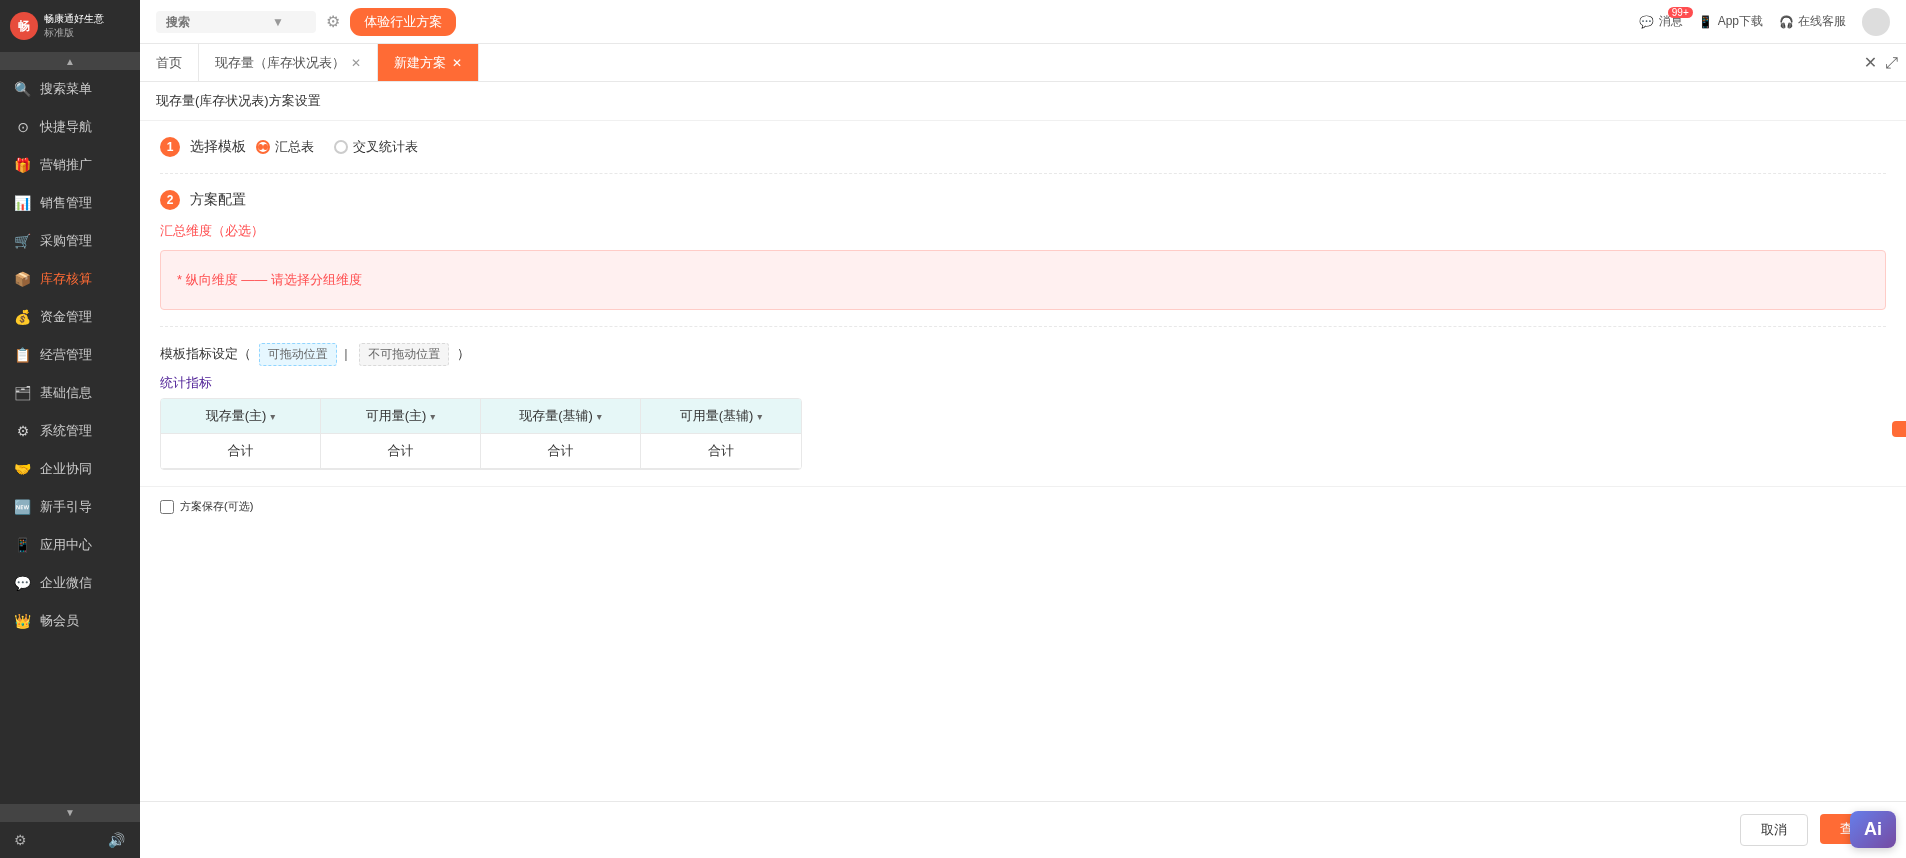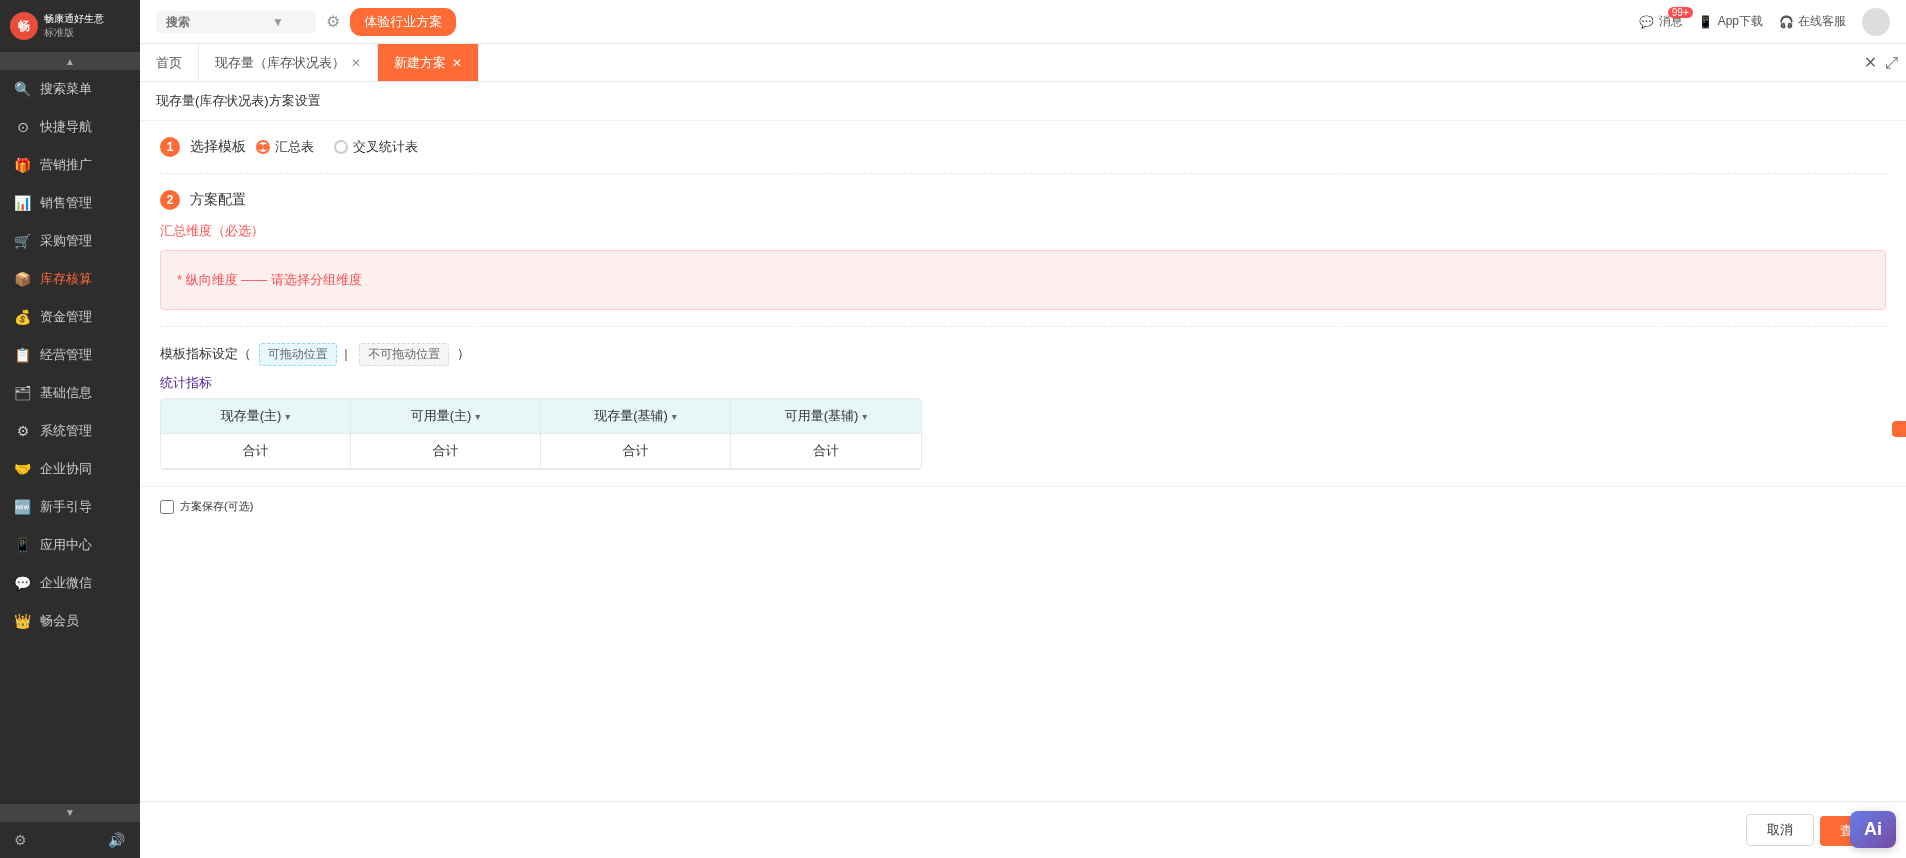--- a/index.html
+++ b/index.html
@@ -148,21 +148,21 @@
     }
     .indicator-box.blue { background: #e6f7ff; border-color: #91d5ff; }
     .indicator-box.gray { background: #f5f5f5; border-color: #d9d9d9; }
 
     
     .stat-label { color: #4c1d95; font-size: 13px; font-weight: 500; margin-bottom: 6px; }
     .stat-table { border: 1px solid #e8e8e8; border-radius: 4px; overflow: hidden; width: fit-content; }
     .stat-table-header { display: flex; background: #e6f7f7; }
     .stat-table-body { display: flex; }
     .stat-col { 
-      width: 190px; border-right: 1px solid #e8e8e8; 
+      width: 160px; border-right: 1px solid #e8e8e8; 
     }
     .stat-col:last-child { border-right: none; }
     .stat-cell { 
       padding: 8px 12px; text-align: center; font-size: 13px; color: #333;
       display: flex; align-items: center; justify-content: center; gap: 4px;
       border-bottom: 1px solid #e8e8e8;
     }
     .stat-cell.header { background: #e6f7f7; color: #333; font-weight: normal; }
     .stat-cell.body { background: #fff; }
     .dropdown-arrow { color: #666; font-size: 10px; }
@@ -172,21 +172,21 @@
     .tips-title { margin-bottom: 4px; }
     .tip-item { margin-bottom: 2px; }
 
     
     .save-option { display: flex; align-items: center; gap: 6px; padding: 12px 20px; border-top: 1px solid #f0f0f0; }
     .save-checkbox { width: 14px; height: 14px; border: 1px solid #ccc; border-radius: 2px; cursor: pointer; }
     .save-label { font-size: 11px; color: #333; }
 
     
     .footer-bar {
-      display: flex; justify-content: flex-end; align-items: flex-end; gap: 6px;
+      display: flex; justify-content: flex-end; align-items: flex-start; gap: 12px;
       padding: 12px 20px; border-top: 1px solid #e8e8e8; background: #fff;
       flex-shrink: 0;
     }
     .btn-cancel { padding: 6px 20px; border: 1px solid #d9d9d9; border-radius: 4px; background: #fff; color: #333; cursor: pointer; font-size: 13px; }
     .btn-query { padding: 6px 20px; border: none; border-radius: 4px; background: #ff6b35; color: white; cursor: pointer; font-size: 13px; }
 
     
     .right-edge-tab {
       position: fixed; right: 0; top: 50%;
       background: #ff6b35; color: white;

